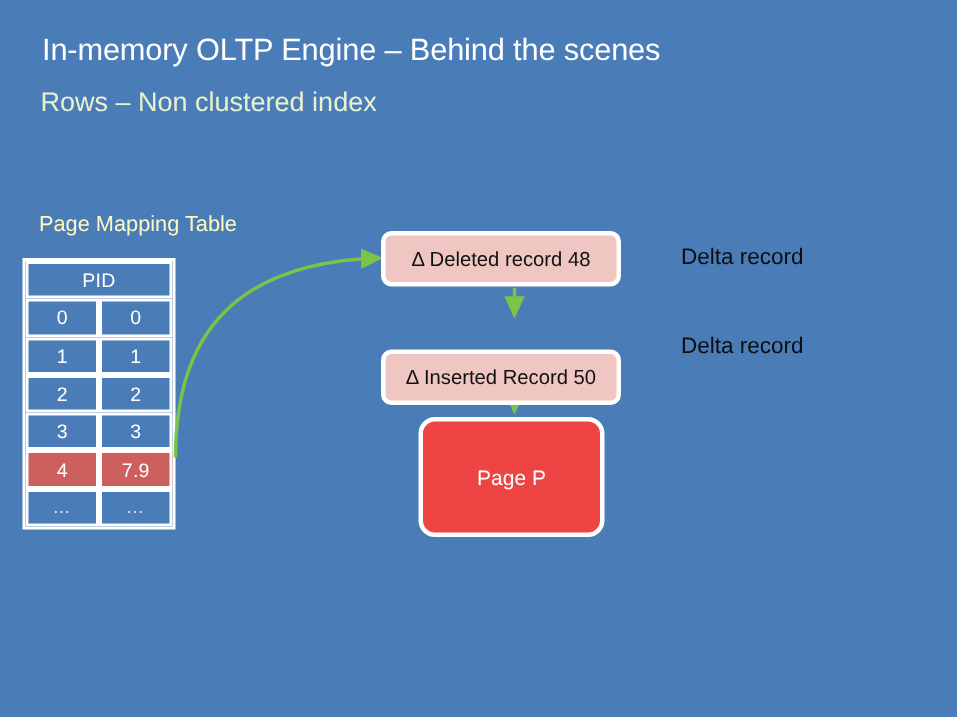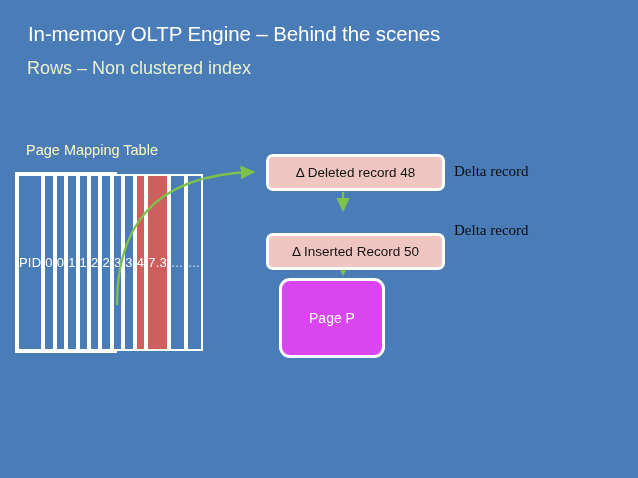--- a/index.html
+++ b/index.html
@@ -54,21 +54,21 @@
   
   #mapping-table {
     position: absolute;
     left: 15px;
     top: 172px;
     width: 102px;
     height: 181px;
     border: 2px solid #ffffff;
     box-sizing: border-box;
     display: flex;
-    flex-direction: row;
+    flex-direction: column;
   }
   .trow {
     flex: 1 1 0;
     display: flex;
     min-height: 0;
   }
   .tcell {
     flex: 1 1 0;
     border: 2px solid #ffffff;
     box-sizing: border-box;
@@ -93,49 +93,48 @@
   .node-box {
     position: absolute;
     box-sizing: border-box;
     border: 3px solid #ffffff;
     display: flex;
     align-items: center;
     justify-content: center;
     text-align: center;
   }
   .delta-box {
-    left: 266px;
-    width: 179px;
+    left: 254px;
+    width: 160px;
     height: 37px;
     background: #efc6c1;
     border-radius: 7px;
     color: #111111;
     font-size: 13.5px;
   }
   #delta-box-1 { top: 154px; }
   #delta-box-2 { top: 214px; margin-top: 19px; }
   #page-box {
     left: 279px;
     top: 278px;
-    width: 106px;
+    width: 124px;
     height: 80px;
-    background: #d946ef;
+    background: #ef4444;
     border-radius: 11px;
     color: #ffffff;
     font-size: 14px;
   }
 
   
   .annotation {
     position: absolute;
     left: 454px;
     font-size: 15px;
     color: #0d0d0d;
     white-space: nowrap;
-    font-family: Liberation Serif, serif;
   }
   #annotation-1 { top: 163px; }
   #annotation-2 { top: 222px; }
 
   
   #arrow-layer {
     position: absolute;
     left: 0;
     top: 0;
     width: 638px;
@@ -167,21 +166,21 @@
     <div class="trow">
       <div class="tcell">2</div>
       <div class="tcell">2</div>
     </div>
     <div class="trow">
       <div class="tcell">3</div>
       <div class="tcell">3</div>
     </div>
     <div class="trow highlight">
       <div class="tcell">4</div>
-      <div class="tcell">7.3</div>
+      <div class="tcell">7.9</div>
     </div>
     <div class="trow">
       <div class="tcell dots">…</div>
       <div class="tcell dots">…</div>
     </div>
   </div>
 
   <svg id="arrow-layer" viewBox="0 0 638 478" width="638" height="478" xmlns="http://www.w3.org/2000/svg">
     <defs>
       <marker id="ah" markerWidth="7" markerHeight="7" refX="5.4" refY="3" orient="auto">

